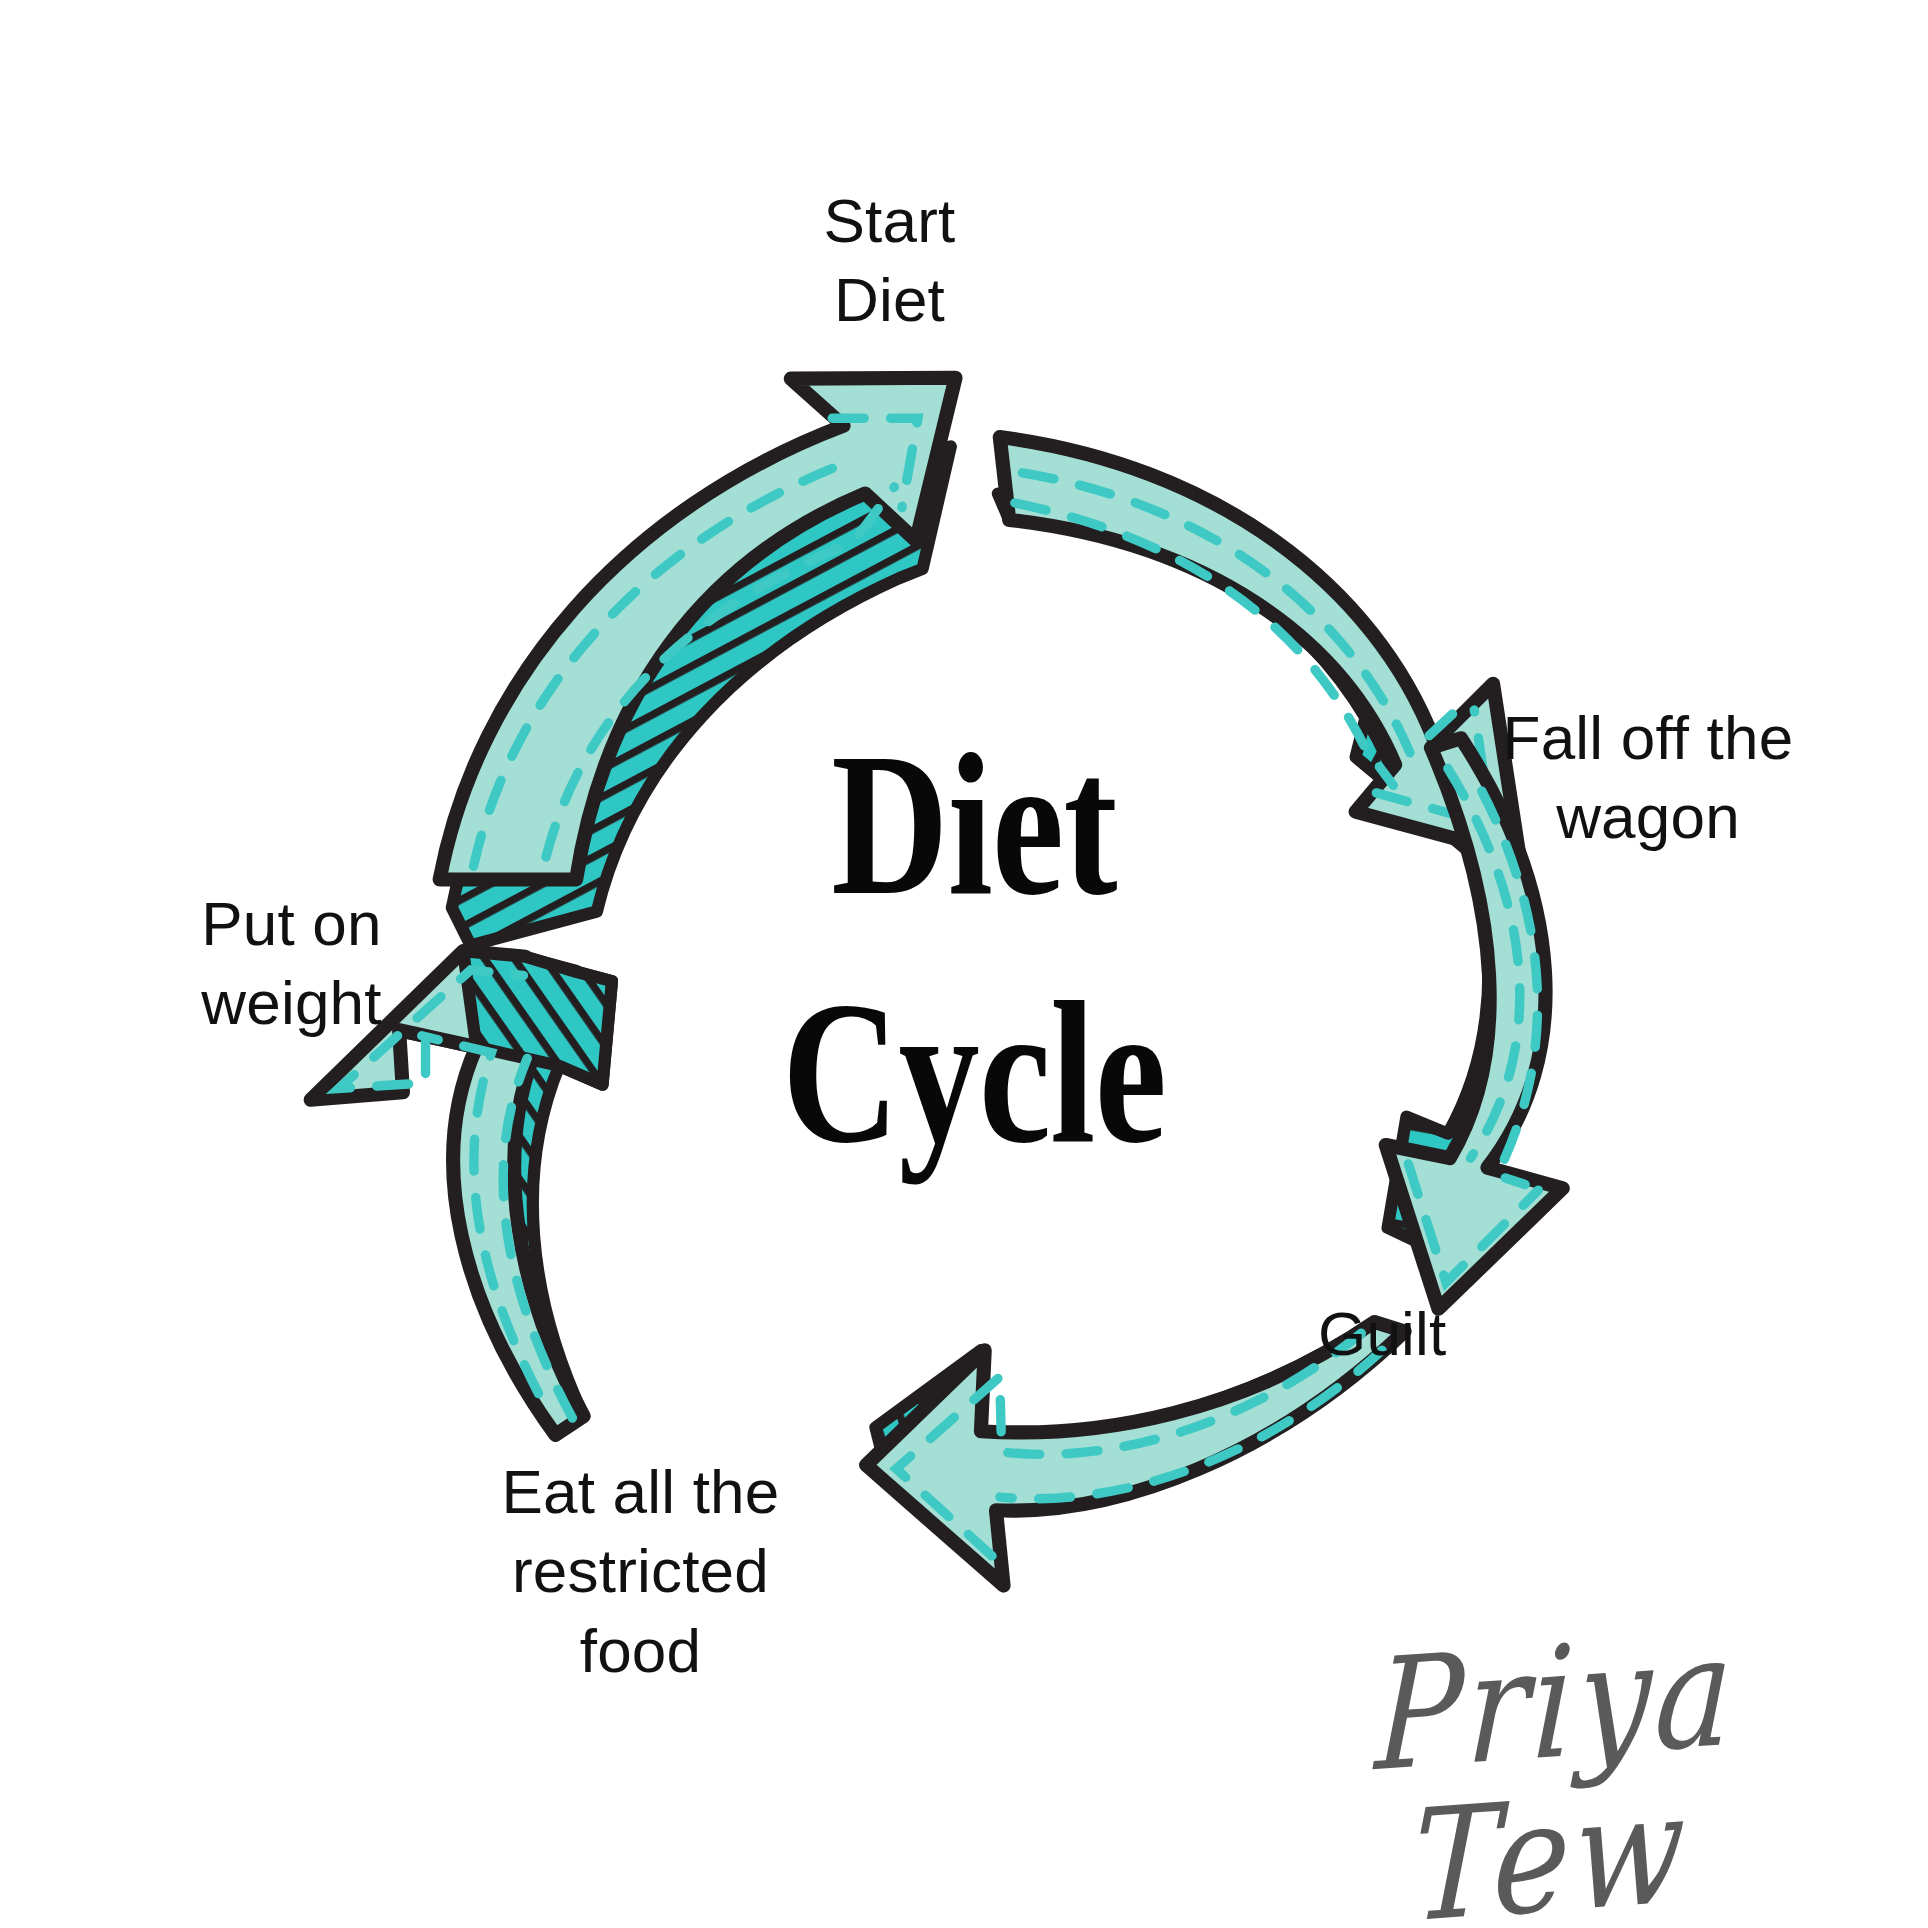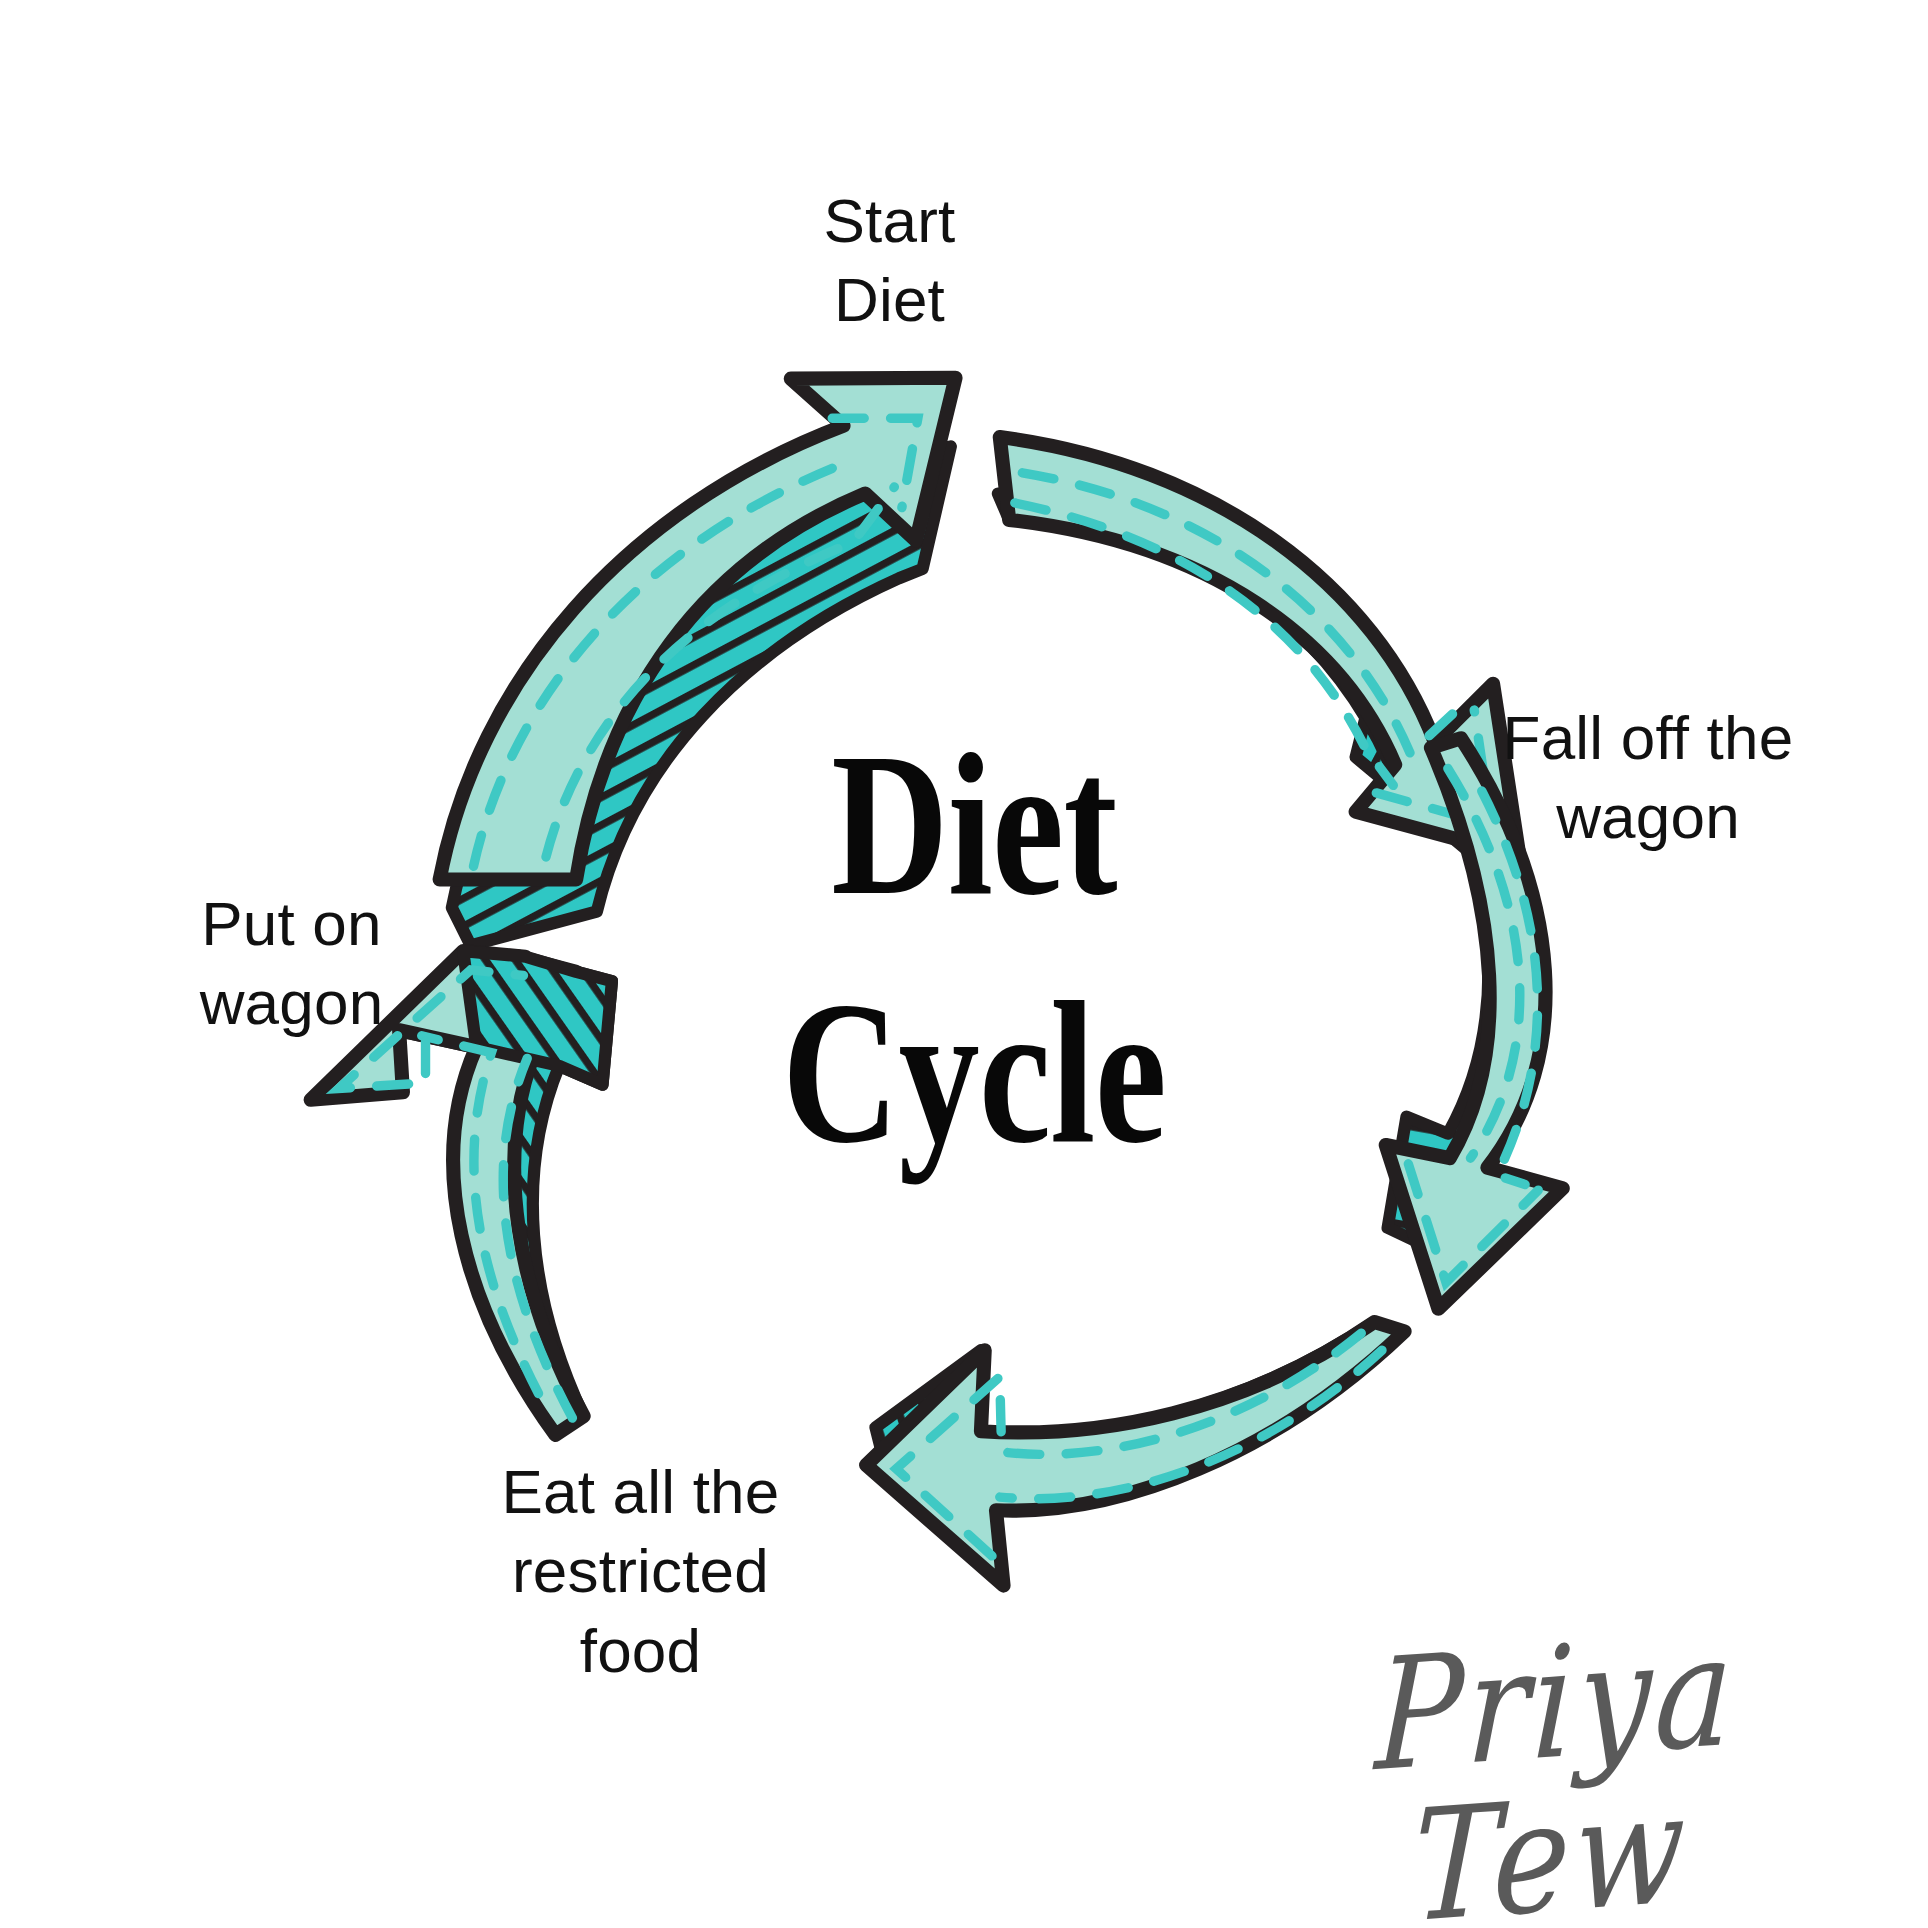--- a/index.html
+++ b/index.html
@@ -275,27 +275,28 @@
       <path d="M 452 1102 L 452 1146 L 360 1152 L 500 1026 L 556 1032" fill="none" stroke="#3FC9C4" stroke-width="10" stroke-linecap="round" stroke-dasharray="34 28"></path>
     </g>
   </svg>
 
   <div class="label center-al" id="label-start-diet">Start
 Diet</div>
 
   <div class="label center-al" id="label-fall-off">Fall off the
 wagon</div>
 
+  <div class="label left-al" id="label-guilt">Guilt</div>
 
   <div class="label center-al" id="label-eat-all">Eat all the
 restricted
 food</div>
 
   <div class="label center-al" id="label-put-on-weight">Put on
-wagon</div>
+weight</div>
 
   <div id="center-title">
     <span class="tl">Diet</span>
     <span class="tl">Cycle</span>
   </div>
 
   <div id="signature">Priya Tew</div>
 
 </div>
 

